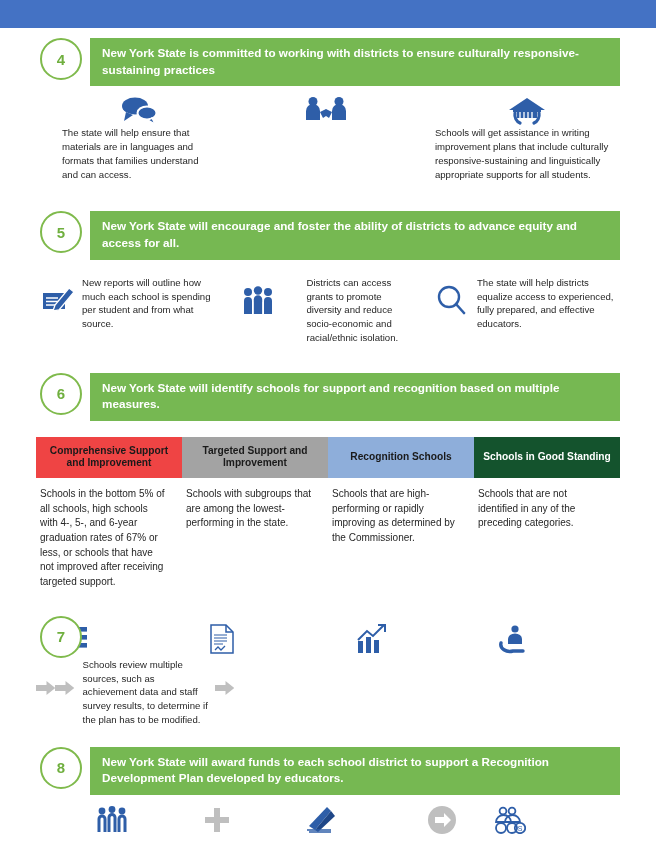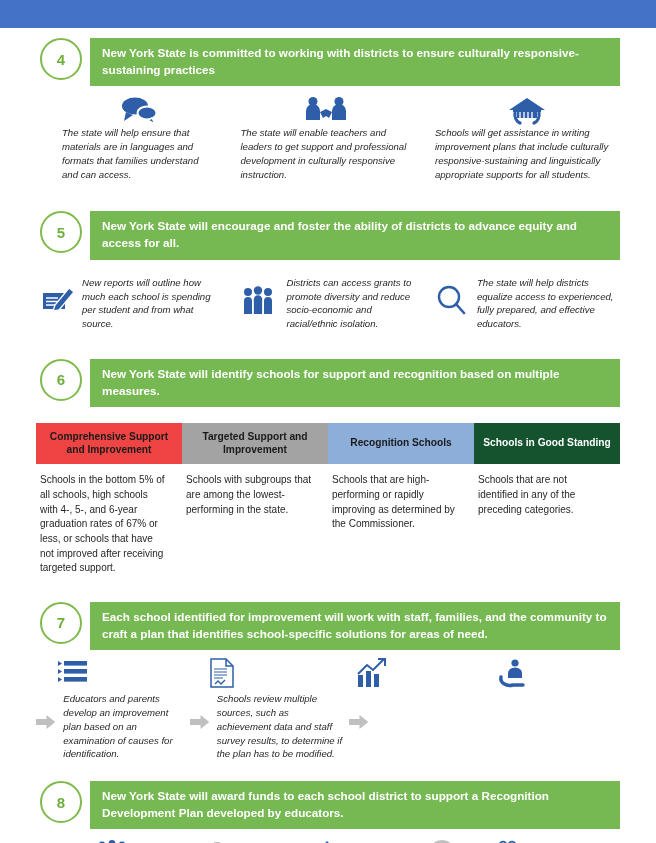--- a/index.html
+++ b/index.html
@@ -38,21 +38,21 @@
     display: flex; align-items: center;
     flex: 1;
   }
   .head-bar.tall { min-height: 43px; }
 
   
   .cols { display: flex; padding: 0 36px 0 36px; }
   .col { display: flex; }
   .col-icon { flex: 0 0 auto; display:flex; align-items:flex-start; justify-content:center; }
   .col-txt {
-    font-size: 9.6px; line-height: 1.44; color: #262626; font-style: italic;
+    font-size: 9.6px; line-height: 1.44; color: #262626;
   }
 
   .stack { display: flex; flex-direction: column; align-items: center; }
   .stack .col-txt { text-align: left; width: 100%; }
 
   svg { display: block; }
 
   
   .tbl { display: flex; margin: 0 36px; }
   .tcol { flex: 1 1 0; }
@@ -104,21 +104,20 @@
         <div class="stack col" style="width:33.3%;padding:0 14px 0 10px;">
           <div class="col-icon" style="height:30px;">
             <svg width="42" height="28" viewBox="0 0 42 28">
               <circle cx="8" cy="5.5" r="4.5" fill="#2E5EA8"></circle>
               <circle cx="34" cy="5.5" r="4.5" fill="#2E5EA8"></circle>
               <path d="M1 24 V15 a7 7 0 0 1 14 0 V24 Z" fill="#2E5EA8"></path>
               <path d="M27 24 V15 a7 7 0 0 1 14 0 V24 Z" fill="#2E5EA8"></path>
               <path d="M15 16 l6 -3 l6 3 l-3 6 l-3 -2 l-3 2 Z" fill="#2E5EA8"></path>
             </svg>
           </div>
-          <div class="col-txt">The state will enable teachers and leaders to get support and professional development in culturally responsive instruction.</div>
         </div>
 
         <div class="stack col" style="width:33.3%;padding:0 0 0 10px;">
           <div class="col-icon" style="height:30px;">
             <svg width="40" height="30" viewBox="0 0 40 30">
               <path d="M20 2 L38 14 L34 14 L34 16 L6 16 L6 14 L2 14 Z" fill="#2E5EA8"></path>
               <path d="M10 13 h20 v9 h-20 Z" fill="#2E5EA8"></path>
               <path d="M13 16 v6 M17 16 v6 M21 16 v6 M25 16 v6" stroke="#ffffff" stroke-width="1.3"></path>
               <path d="M8 17 a8 9 0 0 0 5 10" stroke="#2E5EA8" stroke-width="3.2" fill="none" stroke-linecap="round"></path>
               <path d="M32 17 a8 9 0 0 1 -5 10" stroke="#2E5EA8" stroke-width="3.2" fill="none" stroke-linecap="round"></path>
@@ -140,21 +139,21 @@
           <div class="col-icon" style="width:46px;padding-top:12px;">
             <svg width="34" height="26" viewBox="0 0 34 26">
               <rect x="1" y="5" width="22" height="16" fill="#2E5EA8"></rect>
               <path d="M4 10 h12 M4 13.5 h12 M4 17 h12" stroke="#ffffff" stroke-width="1.6"></path>
               <path d="M27 0 L32 4 L17 22 L11 23 L13 17 Z" fill="#2E5EA8" stroke="#ffffff" stroke-width="1.3"></path>
             </svg>
           </div>
           <div class="col-txt">New reports will outline how much each school is spending per student and from what source.</div>
         </div>
 
-        <div class="col" style="width:33.3%;padding-right:12px;">
+        <div class="col" style="width:33.3%;padding-right:12px;gap:20px;">
           <div class="col-icon" style="width:56px;padding-top:10px;">
             <svg width="34" height="30" viewBox="0 0 34 30">
               <circle cx="7" cy="6" r="4" fill="#2E5EA8"></circle>
               <circle cx="17" cy="4.5" r="4.2" fill="#2E5EA8"></circle>
               <circle cx="27" cy="6" r="4" fill="#2E5EA8"></circle>
               <path d="M3 28 V15 a4 4 0 0 1 8 0 V28 Z" fill="#2E5EA8"></path>
               <path d="M12.8 28 V13.5 a4.2 4.2 0 0 1 8.4 0 V28 Z" fill="#2E5EA8"></path>
               <path d="M23 28 V15 a4 4 0 0 1 8 0 V28 Z" fill="#2E5EA8"></path>
               <path d="M11.6 16 v12 M22.2 16 v12" stroke="#ffffff" stroke-width="1.2"></path>
             </svg>
@@ -196,21 +195,20 @@
         <div class="tcol">
           <div class="th c4">Schools in Good Standing</div>
           <div class="td">Schools that are not identified in any of the preceding categories.</div>
         </div>
       </div>
     </div>
 
     <div class="section" style="margin-top:26px;">
       <div class="sec-head">
         <div class="num-circle">7</div>
-        <div class="head-bar tall">Each school identified for improvement will work with staff, families, and the community to craft a plan that identifies school-specific solutions for areas of need.</div>
       </div>
 
       <div class="cols" style="margin-top:8px;">
         <div style="width:25%;display:flex;justify-content:flex-start;padding-left:22px;">
           <span>
             <svg width="30" height="26" viewBox="0 0 30 26">
               <path d="M0 3 l4 2.5 l-4 2.5 Z M0 11 l4 2.5 l-4 2.5 Z M0 19 l4 2.5 l-4 2.5 Z" fill="#2E5EA8"></path>
               <rect x="6" y="3" width="23" height="4.6" fill="#2E5EA8"></rect>
               <rect x="6" y="11" width="23" height="4.6" fill="#2E5EA8"></rect>
               <rect x="6" y="19" width="23" height="4.6" fill="#2E5EA8"></rect>
@@ -247,23 +245,20 @@
             </svg>
           </span>
         </div>
       </div>
 
       <div class="cols" style="margin-top:4px;align-items:flex-start;">
         <div class="arrow-gray" style="width:3.3%;padding-top:22px;">
           <svg width="22" height="16" viewBox="0 0 22 16">
               <path d="M0 4.5 h12 V0 l10 8 l-10 8 v-4.5 h-12 Z" fill="#BFBFBF"></path>
             </svg>
-        </div>
-        <div style="width:23%;padding:0 4px 0 8px;">
-          <div class="col-txt">Educators and parents develop an improvement plan based on an examination of causes for identification.</div>
         </div>
         <div class="arrow-gray" style="width:3.3%;padding-top:22px;">
           <svg width="22" height="16" viewBox="0 0 22 16">
               <path d="M0 4.5 h12 V0 l10 8 l-10 8 v-4.5 h-12 Z" fill="#BFBFBF"></path>
             </svg>
         </div>
         <div style="width:24%;padding:0 4px 0 8px;">
           <div class="col-txt">Schools review multiple sources, such as achievement data and staff survey results, to determine if the plan has to be modified.</div>
         </div>
         <div class="arrow-gray" style="width:3.3%;padding-top:22px;">

